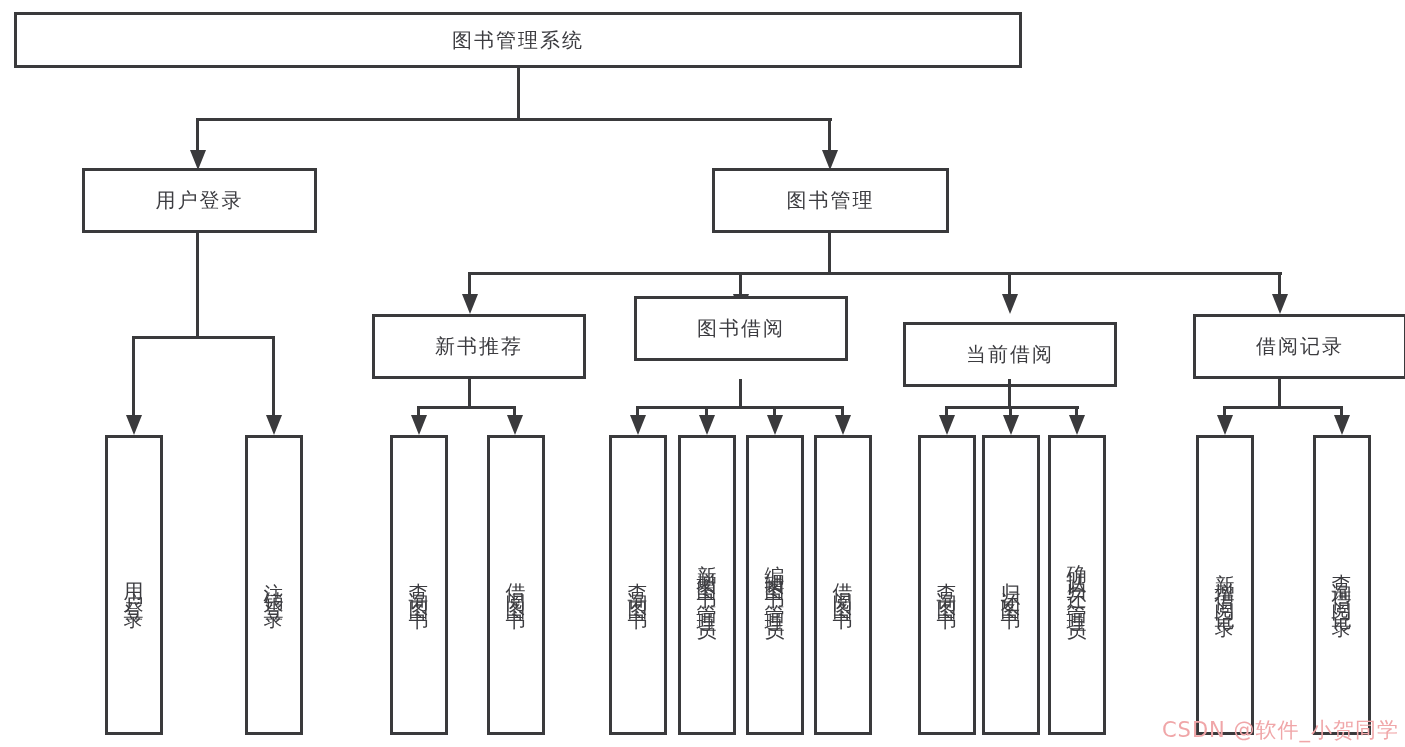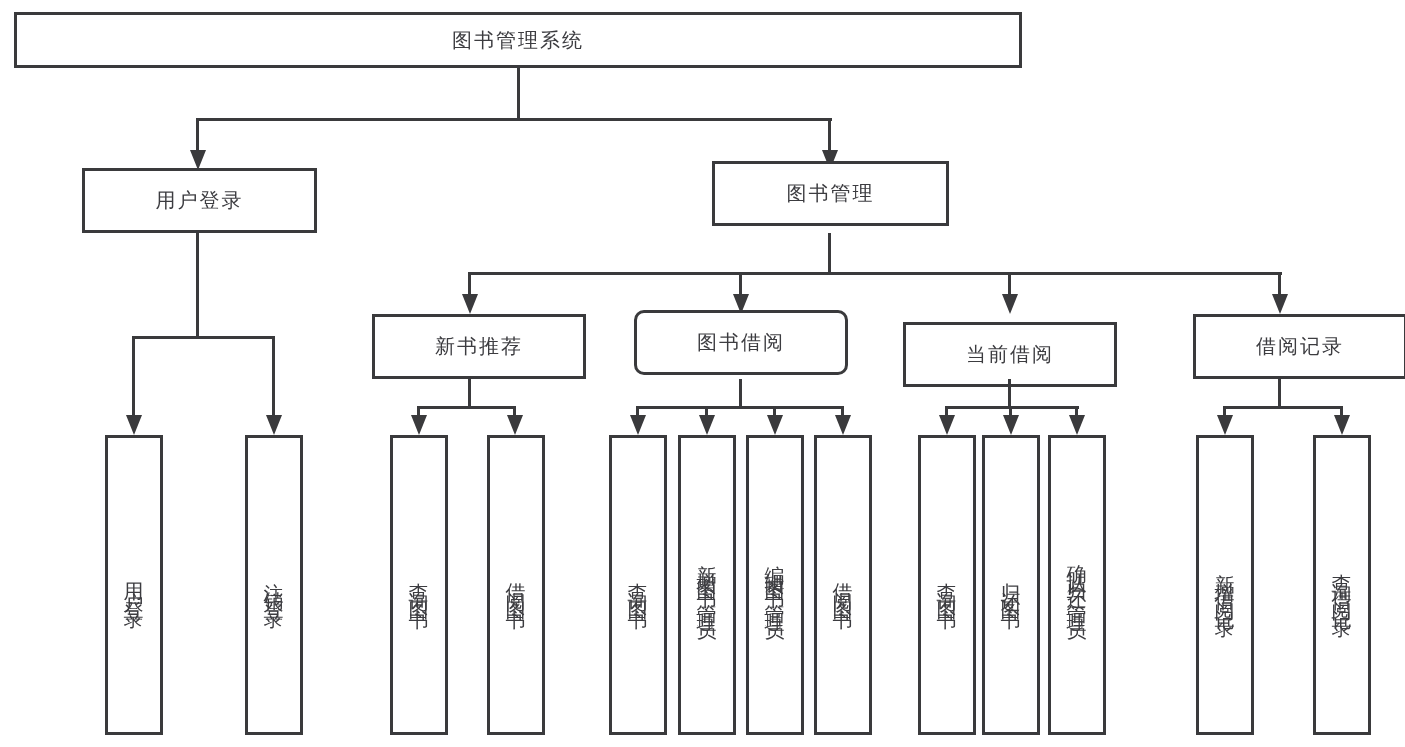--- a/index.html
+++ b/index.html
@@ -59,36 +59,36 @@
 <div id="canvas">
 
   <div class="hbox" style="left:14px;top:12px;width:1008px;height:56px;">图书管理系统</div>
 
   <div class="vline" style="left:517px;top:68px;height:53px;"></div>
   <div class="hline" style="left:196px;top:118px;width:636px;"></div>
   <div class="arrow" style="left:196px;top:118px;height:32px;"></div>
   <div class="arrow" style="left:828px;top:118px;height:32px;"></div>
 
   <div class="hbox" style="left:82px;top:168px;width:235px;height:65px;">用户登录</div>
-  <div class="hbox" style="left:712px;top:161px;width:237px;height:65px;">图书管理</div>
+  <div class="hbox" style="left:712px;top:168px;width:237px;height:65px;">图书管理</div>
 
   <div class="vline" style="left:196px;top:233px;height:106px;"></div>
   <div class="hline" style="left:132px;top:336px;width:143px;"></div>
   <div class="arrow" style="left:132px;top:336px;height:79px;"></div>
   <div class="arrow" style="left:272px;top:336px;height:79px;"></div>
 
   <div class="vline" style="left:828px;top:233px;height:42px;"></div>
   <div class="hline" style="left:468px;top:272px;width:814px;"></div>
   <div class="arrow" style="left:468px;top:272px;height:22px;"></div>
   <div class="arrow" style="left:739px;top:272px;height:22px;"></div>
   <div class="arrow" style="left:1008px;top:272px;height:22px;"></div>
   <div class="arrow" style="left:1278px;top:272px;height:22px;"></div>
 
   <div class="hbox" style="left:372px;top:314px;width:214px;height:65px;">新书推荐</div>
-  <div class="hbox" style="left:634px;top:310px;width:214px;height:65px;border-radius:10px;">图书借阅</div>
+  <div class="hbox" style="left:634px;top:296px;width:214px;height:65px;">图书借阅</div>
   <div class="hbox" style="left:903px;top:322px;width:214px;height:65px;">当前借阅</div>
   <div class="hbox" style="left:1173px;top:314px;width:214px;height:65px;margin-left:20px;">借阅记录</div>
 
   <div class="vline" style="left:468px;top:379px;height:30px;"></div>
   <div class="hline" style="left:417px;top:406px;width:99px;"></div>
   <div class="arrow" style="left:417px;top:406px;height:9px;"></div>
   <div class="arrow" style="left:513px;top:406px;height:9px;"></div>
 
   <div class="vline" style="left:739px;top:379px;height:30px;"></div>
   <div class="hline" style="left:636px;top:406px;width:208px;"></div>
@@ -119,14 +119,15 @@
   <div class="vbox" style="left:746px;letter-spacing:8px;">编辑图书（管理员）</div>
   <div class="vbox" style="left:814px;">借阅图书</div>
 
   <div class="vbox" style="left:918px;">查询图书</div>
   <div class="vbox" style="left:982px;">归还图书</div>
   <div class="vbox" style="left:1048px;letter-spacing:8px;">确认归还（管理员）</div>
 
   <div class="vbox" style="left:1196px;">新增借阅记录</div>
   <div class="vbox" style="left:1313px;">查询借阅记录</div>
 
+  <div class="watermark">CSDN @软件_小贺同学</div>
 
 </div>
 
 </body></html>

